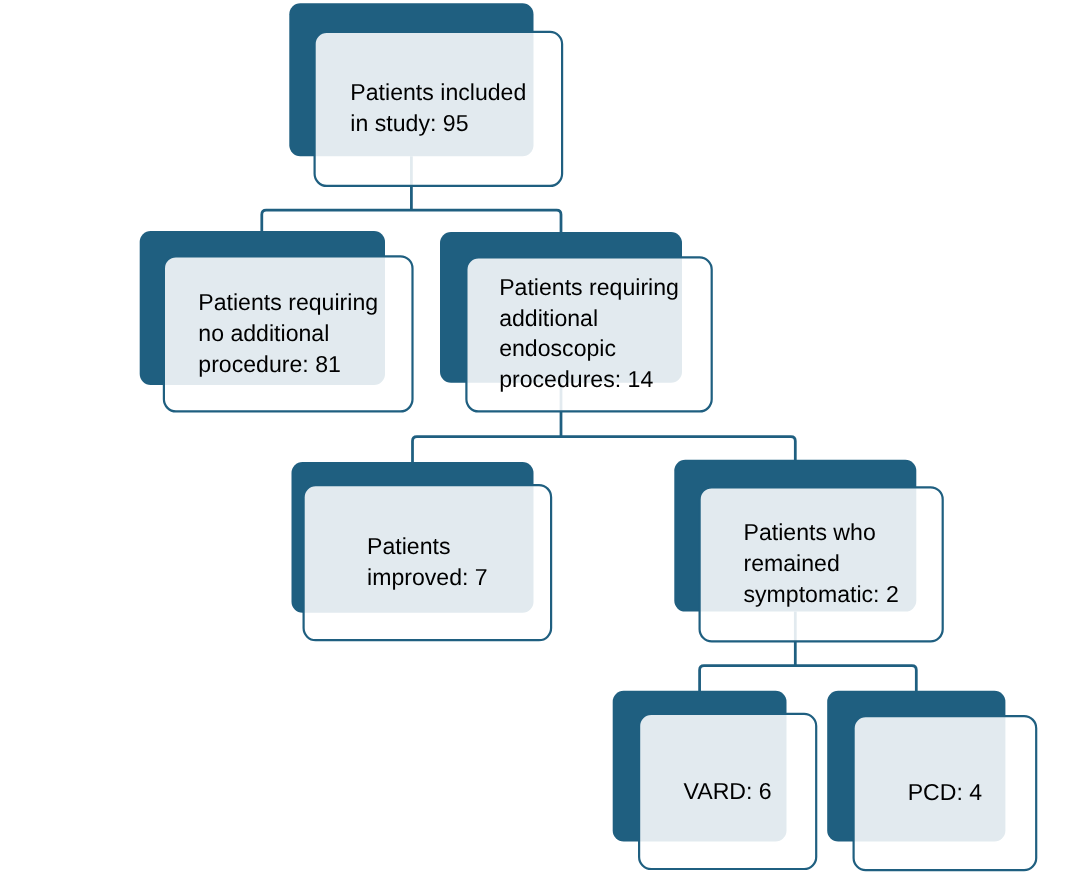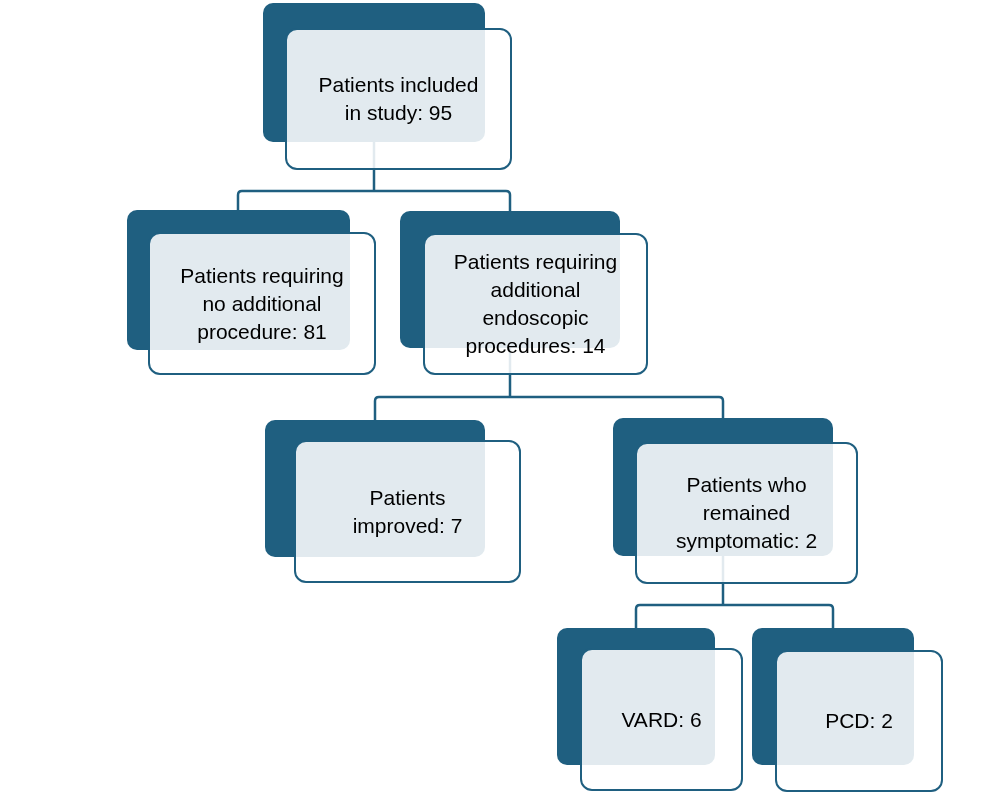--- a/index.html
+++ b/index.html
@@ -25,38 +25,38 @@
     background:var(--ink);
     border-radius:10px;
   }
   .front{
     position:absolute;
     box-sizing:border-box;
     background:var(--panel);
     border:2px solid var(--ink);
     border-radius:12px;
     display:flex;align-items:center;justify-content:center;
-    text-align:center;
+    text-align:left;
   }
   .label{
     white-space:pre-line;
     color:var(--text);
     font-size:21px;
     line-height:28px;
     padding:2px 6px;
   }
   
   .n1 .back{left:263px;top:3px;width:222px;height:139px}
   .n1 .front{left:285px;top:28px;width:227px;height:142px}
   .n2 .back{left:127px;top:210px;width:223px;height:140px}
   .n2 .front{left:148px;top:232px;width:228px;height:143px}
   .n3 .back{left:400px;top:211px;width:220px;height:137px}
   .n3 .front{left:423px;top:233px;width:225px;height:142px}
   .n4 .back{left:265px;top:420px;width:220px;height:137px}
-  .n4 .front{left:294px;top:440px;width:227px;height:143px}
+  .n4 .front{left:275px;top:440px;width:227px;height:143px}
   .n5 .back{left:613px;top:418px;width:220px;height:138px}
   .n5 .front{left:635px;top:442px;width:223px;height:142px}
   .n6 .back{left:557px;top:628px;width:158px;height:137px}
   .n6 .front{left:580px;top:648px;width:163px;height:143px}
   .n7 .back{left:752px;top:628px;width:162px;height:137px}
   .n7 .front{left:775px;top:650px;width:168px;height:142px}
 </style>
 </head>
 <body>
 
@@ -117,17 +117,17 @@
   <div class="node n6">
     <div class="back"></div>
     <div class="front">
       <div class="label">VARD: 6</div>
     </div>
   </div>
 
   <div class="node n7">
     <div class="back"></div>
     <div class="front">
-      <div class="label">PCD: 2</div>
+      <div class="label">PCD: 4</div>
     </div>
   </div>
 
 </div>
 
 </body></html>

